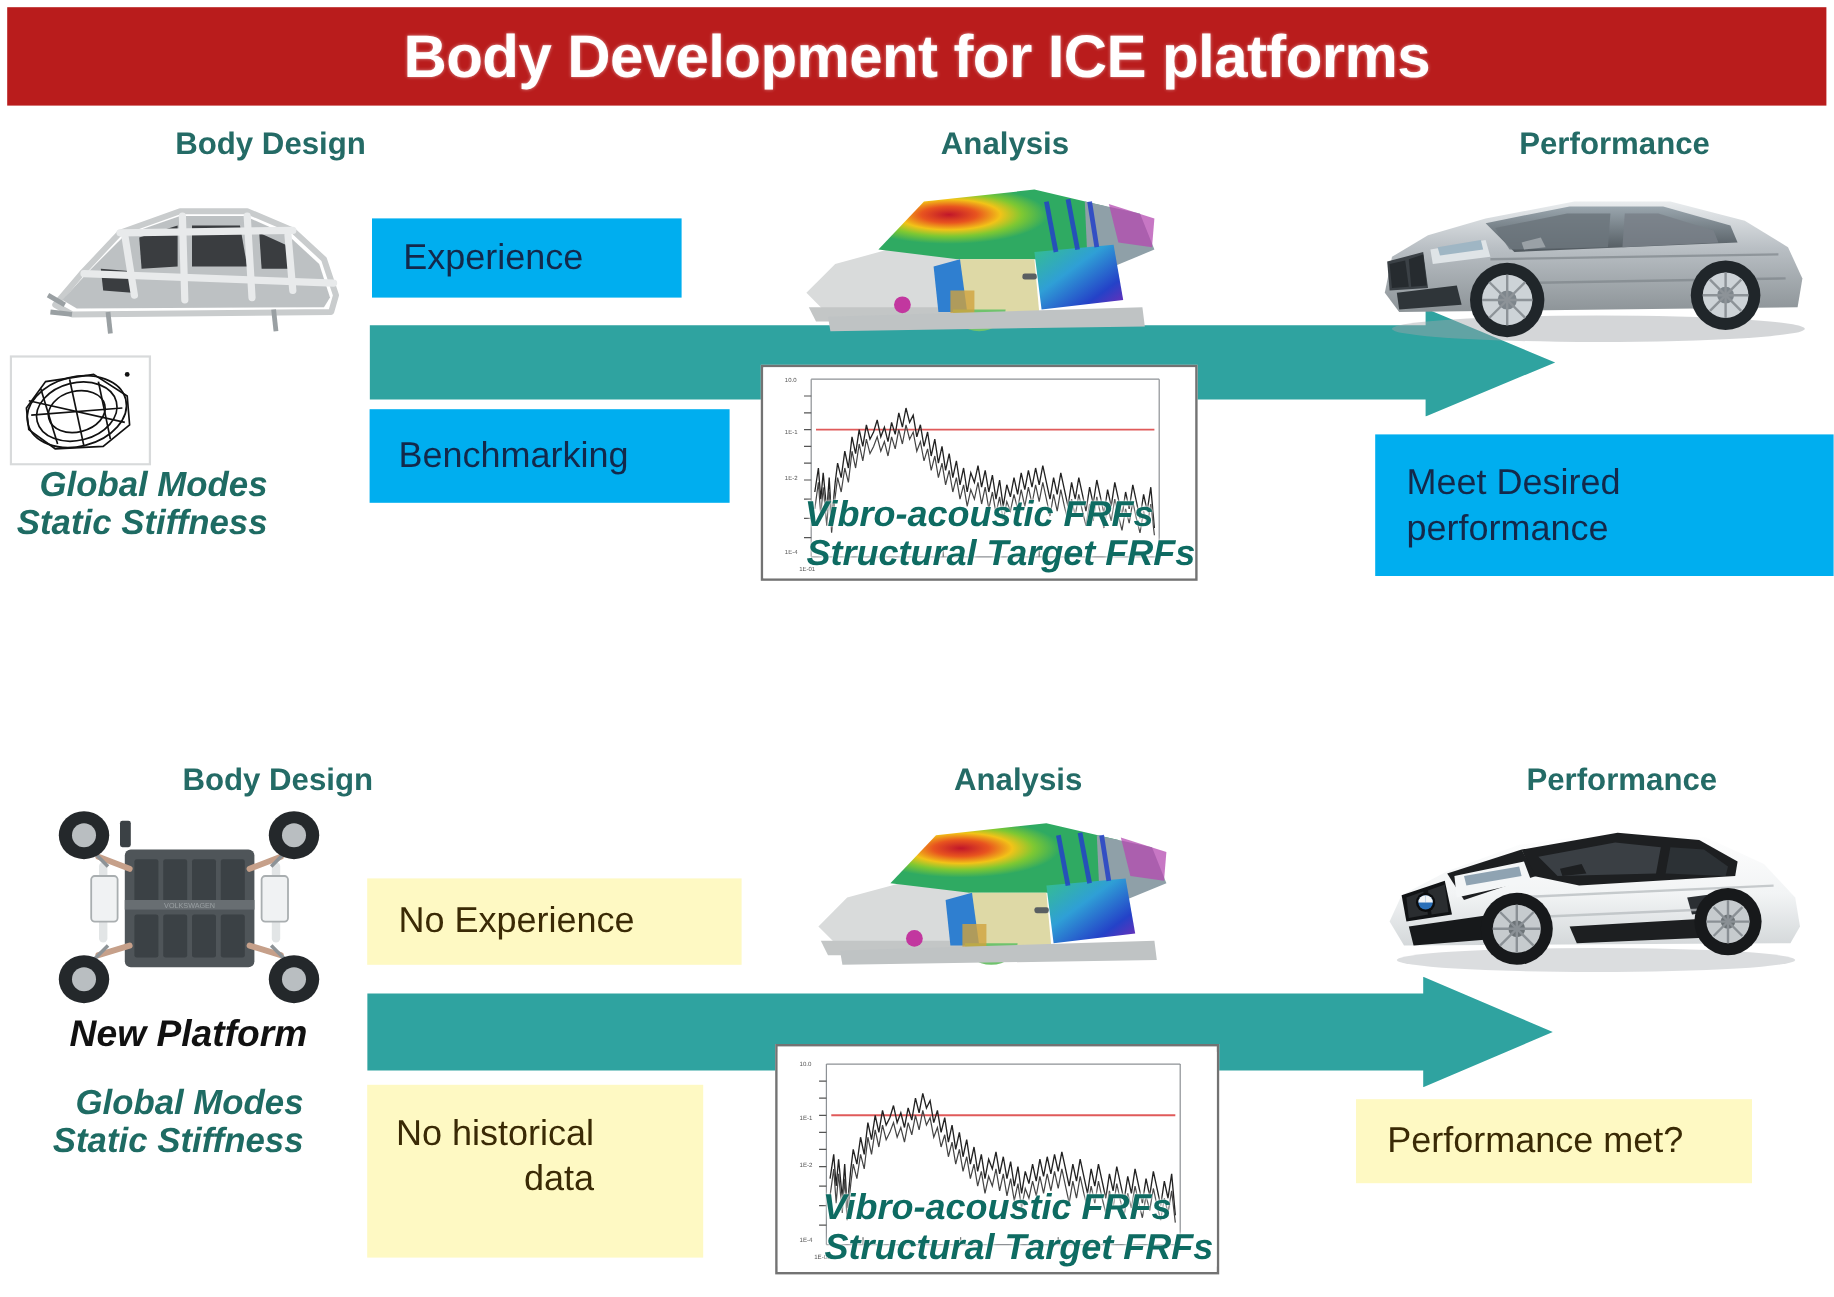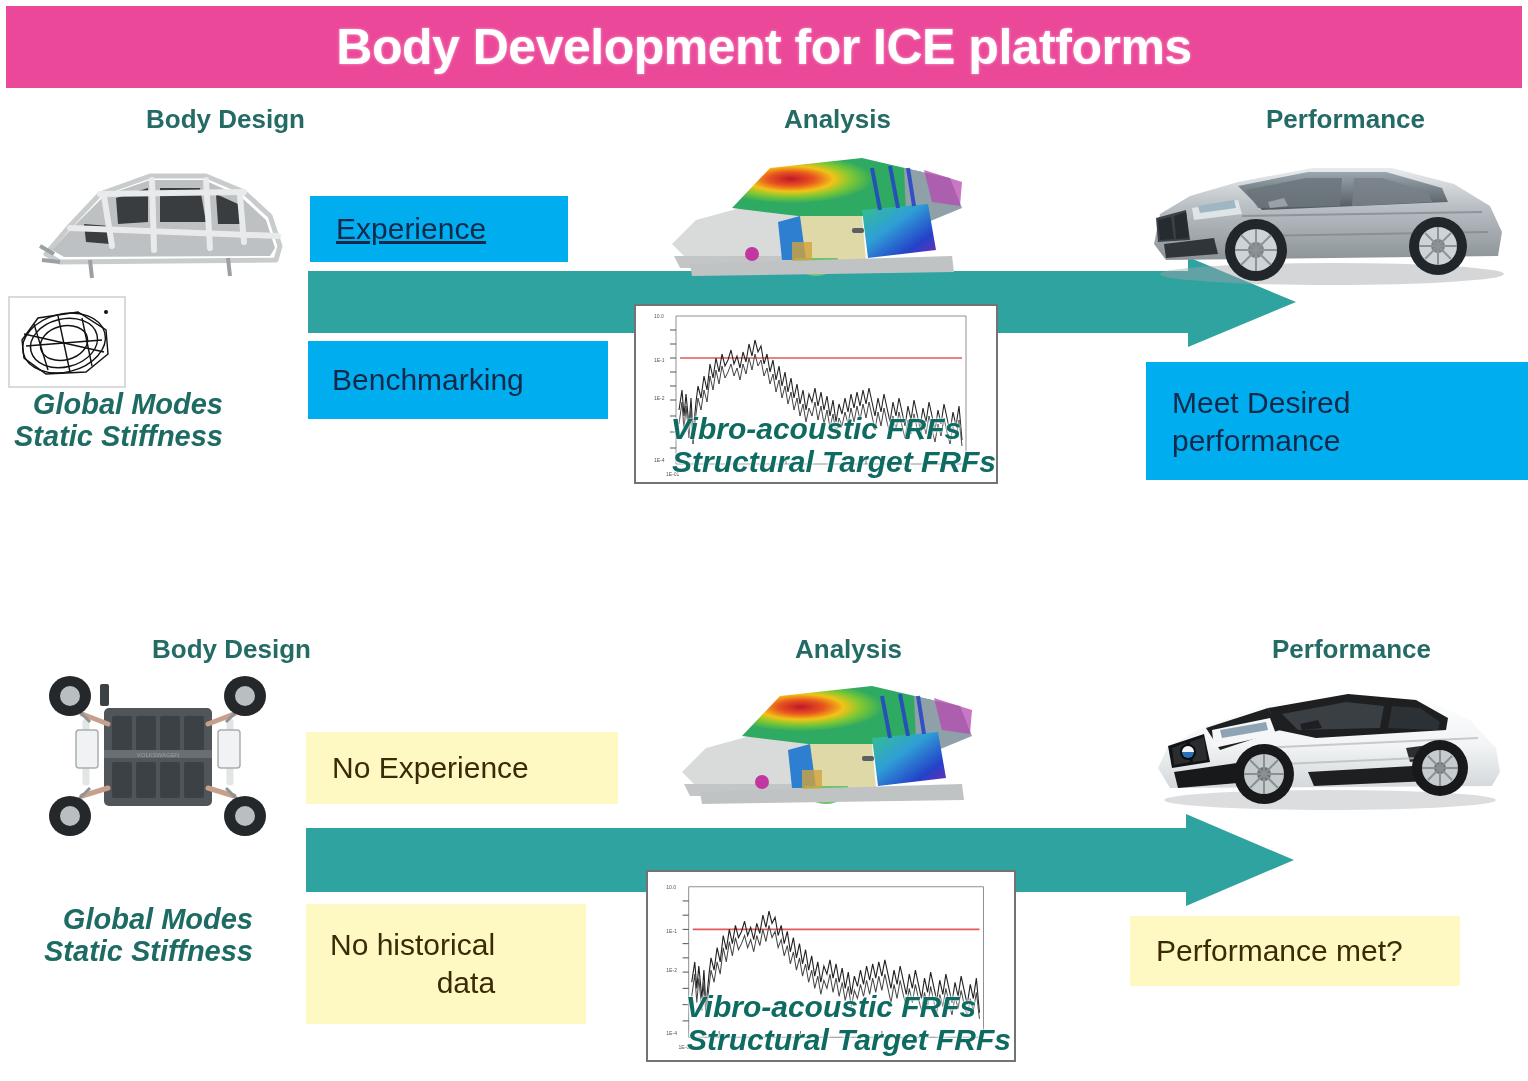--- a/index.html
+++ b/index.html
@@ -14,21 +14,21 @@
     overflow: hidden;
   }
 
   .section { position: absolute; left: 0; width: 1528px; }
   #ice-section { top: 0; height: 518px; }
   #ev-section { top: 518px; height: 563px; }
 
   
   .banner {
     position: absolute; left: 6px; width: 1516px;
-    background: #ec4899;
+    background: #b91c1c;
     display: flex; align-items: center; justify-content: center;
   }
   .banner-title {
     color: #ffffff;
     font-weight: bold;
     font-size: 50px;
     letter-spacing: -0.5px;
     text-shadow: 0 0 3px rgba(255,255,255,0.55);
     white-space: nowrap;
   }
@@ -152,21 +152,21 @@
         <path d="M74 22 L84 70"></path>
         <path d="M14 44 L30 22 L70 16 L98 34 L100 58 L78 76 L38 78 L16 62 Z"></path>
       </g>
       <circle cx="98" cy="16" r="2" fill="#111"></circle>
     </svg>
   </div>
 
   <div class="caption" style="left:14px; top:388px;">Global Modes
 Static Stiffness</div>
 
-  <div class="callout blue" style="left:310px; top:196px; width:258px; height:66px;text-decoration:underline;">Experience</div>
+  <div class="callout blue" style="left:310px; top:182px; width:258px; height:66px;">Experience</div>
 
   <div class="callout blue" style="left:308px; top:341px; width:300px; height:78px;padding-left:24px;">Benchmarking</div>
 
   <div class="callout blue top-align" style="left:1146px; top:362px; width:392px; height:118px; white-space:pre-line;">Meet Desired
 performance</div>
 
   <div class="arrow-wrap" style="left:308px; top:257px; width:990px; height:90px;">
     <svg width="990" height="90" viewBox="0 0 990 90">
       <path d="M0 14 L880 14 L880 0 L988 45 L880 90 L880 76 L0 76 Z" fill="#2FA3A0"></path>
     </svg>
@@ -392,27 +392,28 @@
         <ellipse cx="28" cy="146" rx="10" ry="10" fill="#b9bec1"></ellipse>
         <ellipse cx="203" cy="26" rx="21" ry="20" fill="#24282b"></ellipse>
         <ellipse cx="203" cy="26" rx="10" ry="10" fill="#b9bec1"></ellipse>
         <ellipse cx="203" cy="146" rx="21" ry="20" fill="#24282b"></ellipse>
         <ellipse cx="203" cy="146" rx="10" ry="10" fill="#b9bec1"></ellipse>
       </g>
       <rect x="58" y="14" width="9" height="22" rx="2" fill="#3b4145"></rect>
     </svg>
   </div>
 
+  <div class="caption black" style="left:58px; top:327px; font-size:31px;">New Platform</div>
 
   <div class="caption" style="left:44px; top:385px;">Global Modes
 Static Stiffness</div>
 
   <div class="callout amber" style="left:306px; top:732px; top:214px; width:312px; height:72px;">No Experience</div>
 
-  <div class="callout amber top-align" style="left:306px; top:386px; width:280px; height:120px; white-space:pre-line;padding-left:24px;">No historical
+  <div class="callout amber top-align" style="left:306px; top:386px; width:280px; height:144px; white-space:pre-line;padding-left:24px;">No historical
 data</div>
 
   <div class="callout amber" style="left:1130px; top:398px; width:330px; height:70px;">Performance met?</div>
 
   <div class="arrow-wrap" style="left:306px; top:296px; width:990px; height:92px;">
     <svg width="990" height="92" viewBox="0 0 990 92">
       <path d="M0 14 L880 14 L880 0 L988 46 L880 92 L880 78 L0 78 Z" fill="#2FA3A0"></path>
     </svg>
   </div>
 

